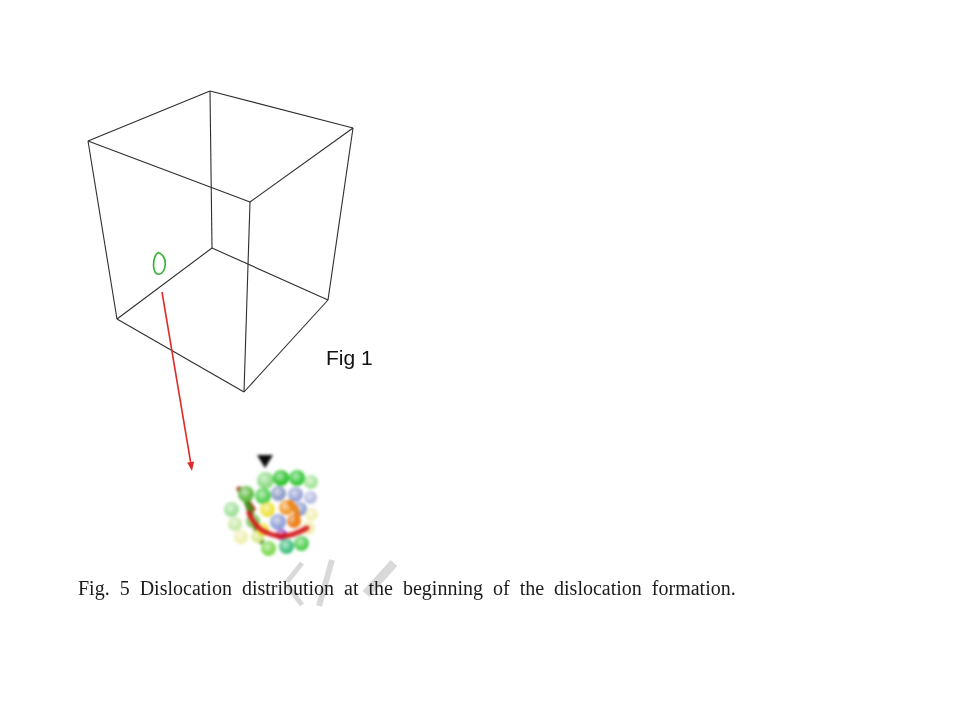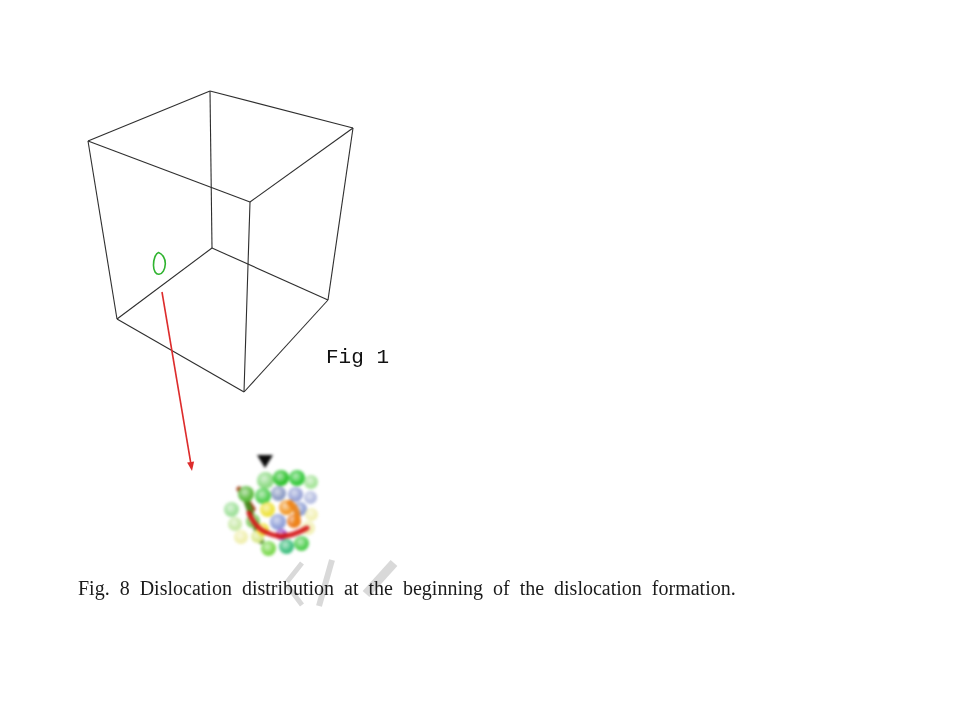--- a/index.html
+++ b/index.html
@@ -4,21 +4,21 @@
 <style>
   html,body{margin:0;padding:0;}
   body{
     width:960px;height:720px;background:#ffffff;overflow:hidden;position:relative;
     font-family:"Liberation Sans",sans-serif;
   }
   .stage{position:absolute;left:0;top:0;width:960px;height:720px;}
   #fig-svg{position:absolute;left:0;top:0;}
   .fig1-label{
     position:absolute;left:326px;top:346px;
-    font-family:Liberation Mono, monospace;font-size:21px;color:#111111;
+    font-family:Liberation Sans, sans-serif;font-size:21px;color:#111111;
     white-space:nowrap;
   }
   .caption{
     position:absolute;left:78px;top:577px;
     font-family:"Liberation Serif",serif;font-size:20px;color:#1b1b1b;
     word-spacing:5px;white-space:nowrap;
   }
   .cluster{position:absolute;left:0;top:0;width:960px;height:720px;filter:blur(1.4px);}
   .cluster svg{position:absolute;left:0;top:0;}
   .atom{position:absolute;border-radius:50%;}
@@ -84,15 +84,15 @@
       <div class="atom" style="left: 293.5px; top: 535.5px; width: 15px; height: 15px; background: radial-gradient(circle at 42% 38%, rgba(255, 255, 255, 0.65), rgba(255, 255, 255, 0) 55%), rgb(79, 206, 79);"></div>
       <div class="atom" style="left: 255.5px; top: 522.5px; width: 13px; height: 13px; background: radial-gradient(circle at 42% 38%, rgba(255, 255, 255, 0.65), rgba(255, 255, 255, 0) 55%), rgb(237, 226, 60);"></div>
       <svg width="960" height="720" viewBox="0 0 960 720">
         <path d="M249,513 C255,527 262,533 278,536 C288,537 300,532 307,528" stroke="#d41515" stroke-width="5" fill="none" stroke-linecap="round" opacity="0.92"></path>
         <path d="M290,503 C297,508 299,516 296,523" stroke="#ee8418" stroke-width="6" fill="none" stroke-linecap="round" opacity="0.92"></path>
       </svg>
   </div>
 
   <div class="fig1-label">Fig 1</div>
 
-  <div class="caption">Fig. 8 Dislocation distribution at the beginning of the dislocation formation.</div>
+  <div class="caption">Fig. 5 Dislocation distribution at the beginning of the dislocation formation.</div>
 
 </div>
 
 </body></html>

